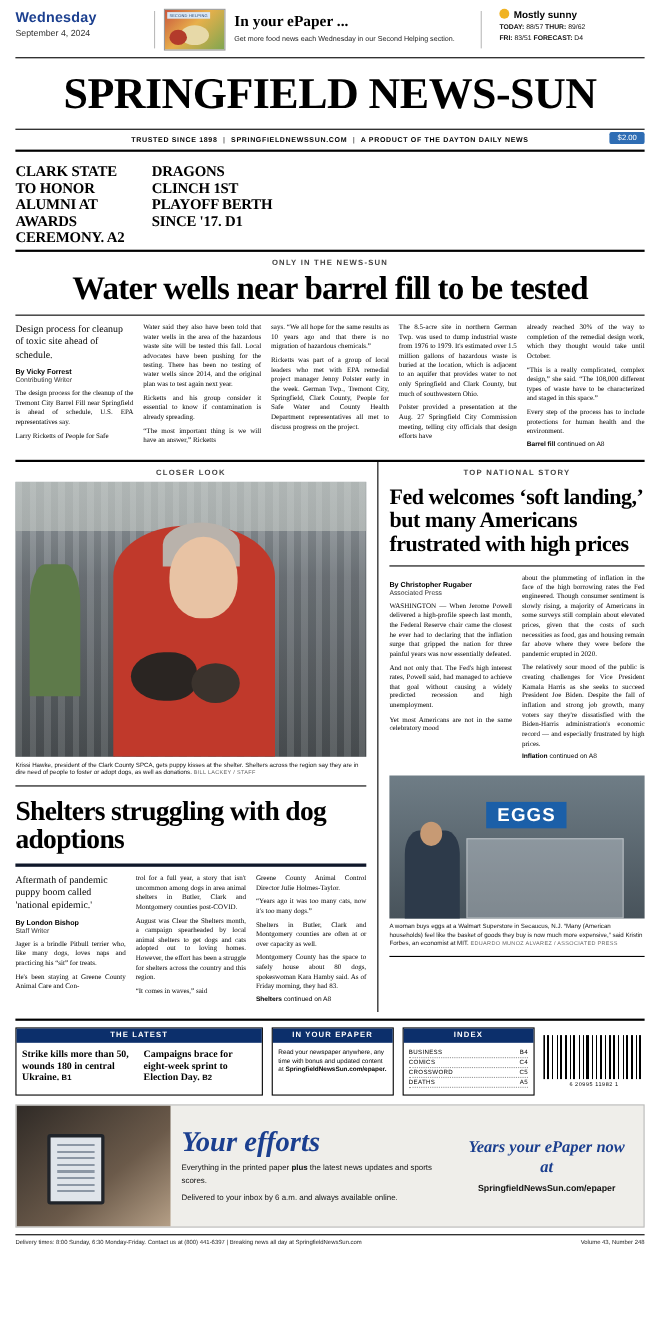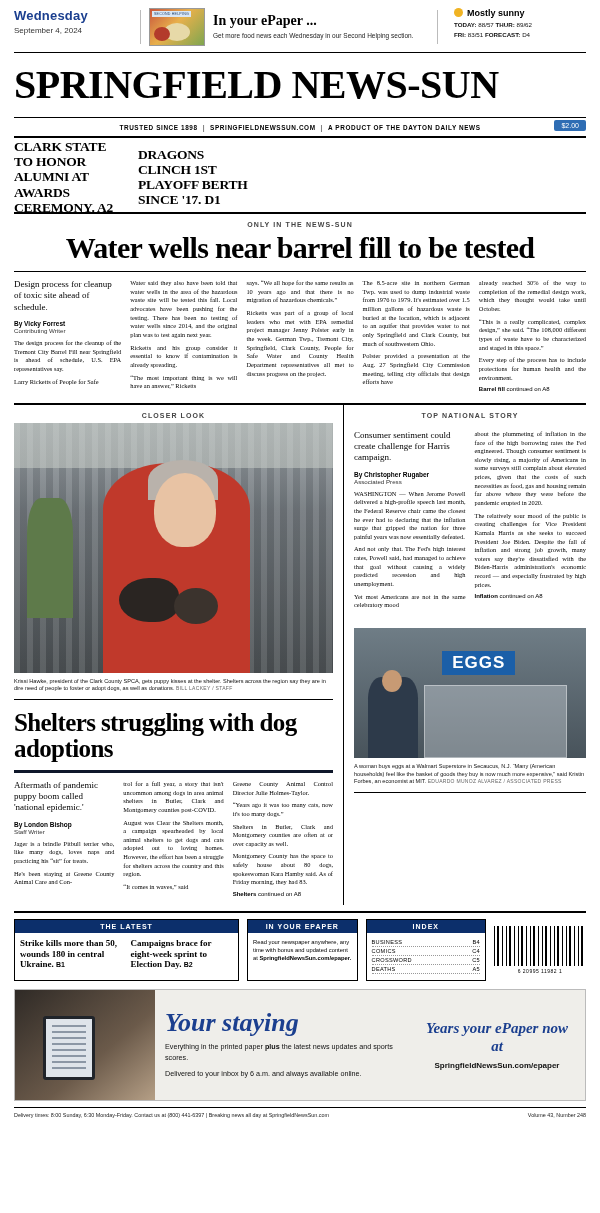--- a/index.html
+++ b/index.html
@@ -84,21 +84,21 @@
     font-size: 6.2px; margin-top: 3px; color: #111;
   }
   .weather .line b { font-weight: bold; }
   .weather-sun {
     display:inline-block; width:9px; height:9px; border-radius:50%;
     background:#f0b323; margin-right:4px; vertical-align:-1px;
   }
 
   
   .masthead {
-    text-align: left;
+    text-align: center;
     padding: 12px 0 4px 0;
   }
   .masthead h1 {
     margin: 0;
     font-family: "Liberation Serif", serif;
     font-weight: bold;
     font-size: 40px;
     letter-spacing: -0.5px;
     line-height: 1;
   }
@@ -129,22 +129,21 @@
     font-family: "Liberation Sans", sans-serif;
     font-size: 7px;
     padding: 2px 7px;
     border-radius: 2px;
   }
 
   
   .teasers {
     display: flex;
     border-bottom: 2px solid #000;
-    height: 76px;
-    align-items: center;
+    height: 91px;
   }
   .teaser-side {
     width: 118px;
     padding: 10px 6px 6px 0;
   }
   .teaser-side.right { padding: 10px 0 6px 6px; }
   .teaser-side .hl {
     font-family: "Liberation Serif", serif;
     font-weight: bold;
     font-size: 13.5px;
@@ -660,23 +659,23 @@
           <p class="body">Montgomery County has the space to safely house about 80 dogs, spokeswoman Kara Hamby said. As of Friday morning, they had 83.</p>
           <div class="jump">
             <b>Shelters</b><span> continued on A8</span>
           </div>
         </div>
       </div>
     </div>
 
     <div class="mid-right">
       <div class="kicker">TOP NATIONAL STORY</div>
+      <div class="fed-head">Fed welcomes ‘soft landing,’ but many Americans frustrated with high prices</div>
       <div class="cols">
         <div class="col">
-          <div class="deck">Consumer sentiment could create challenge for Harris campaign.</div>
           <div class="byline-name">By Christopher Rugaber</div>
           <div class="byline-role">Associated Press</div>
           <p class="body">WASHINGTON — When Jerome Powell delivered a high-profile speech last month, the Federal Reserve chair came the closest he ever had to declaring that the inflation surge that gripped the nation for three painful years was now essentially defeated.</p>
           <p class="body">And not only that. The Fed's high interest rates, Powell said, had managed to achieve that goal without causing a widely predicted recession and high unemployment.</p>
           <p class="body">Yet most Americans are not in the same celebratory mood</p>
         </div>
         <div class="col">
           <p class="body">about the plummeting of inflation in the face of the high borrowing rates the Fed engineered. Though consumer sentiment is slowly rising, a majority of Americans in some surveys still complain about elevated prices, given that the costs of such necessities as food, gas and housing remain far above where they were before the pandemic erupted in 2020.</p>
           <p class="body">The relatively sour mood of the public is creating challenges for Vice President Kamala Harris as she seeks to succeed President Joe Biden. Despite the fall of inflation and strong job growth, many voters say they're dissatisfied with the Biden-Harris administration's economic record — and especially frustrated by high prices.</p>
           <div class="jump">
@@ -749,21 +748,21 @@
     </div>
   </div>
 
   <div class="ad">
     <div class="ad-photo">
       <div class="ad-tablet">
         <div class="ad-tablet-lines"></div>
       </div>
     </div>
     <div class="ad-mid">
-      <div class="ad-title">Your staying</div>
+      <div class="ad-title">Your efforts</div>
       <div class="ad-line">
         <span>Everything in the printed paper </span><b>plus</b><span> the latest news updates and sports scores.</span>
       </div>
       <div class="ad-line">Delivered to your inbox by 6 a.m. and always available online.</div>
     </div>
     <div class="ad-right">
       <div class="r1">Years your ePaper now at</div>
       <div class="r2">SpringfieldNewsSun.com/epaper</div>
     </div>
   </div>

